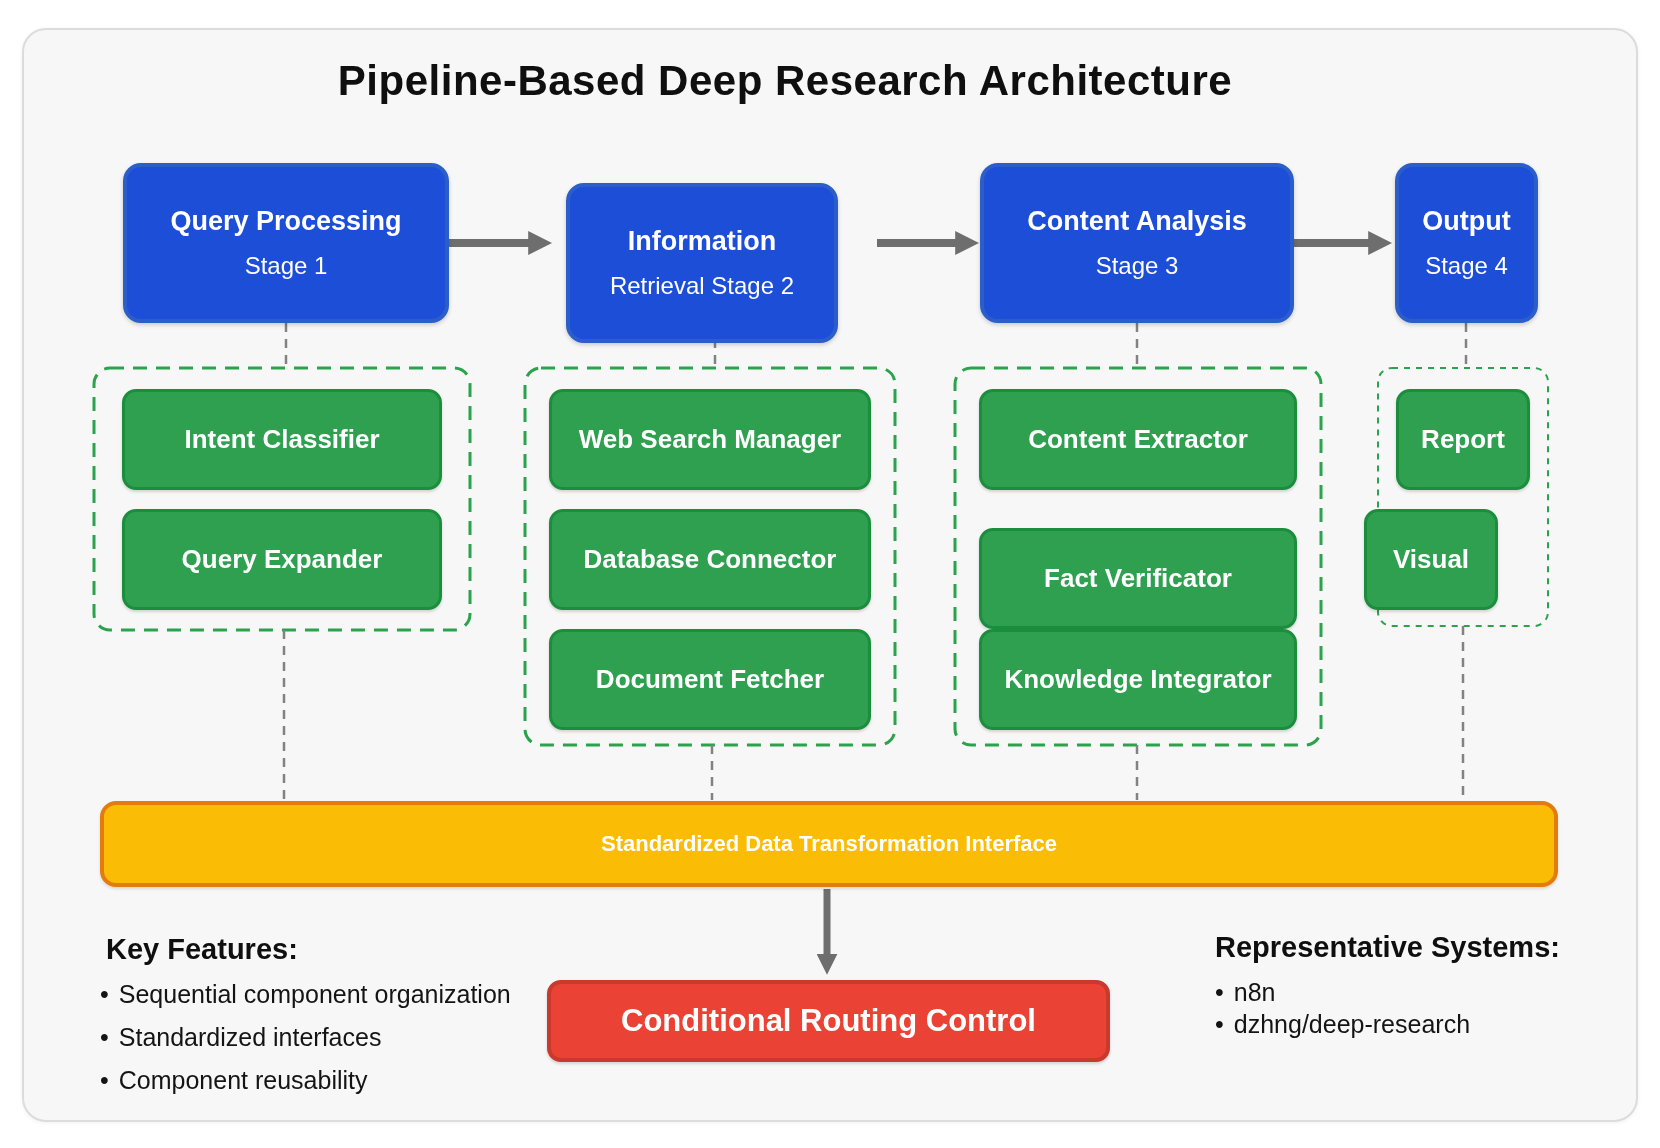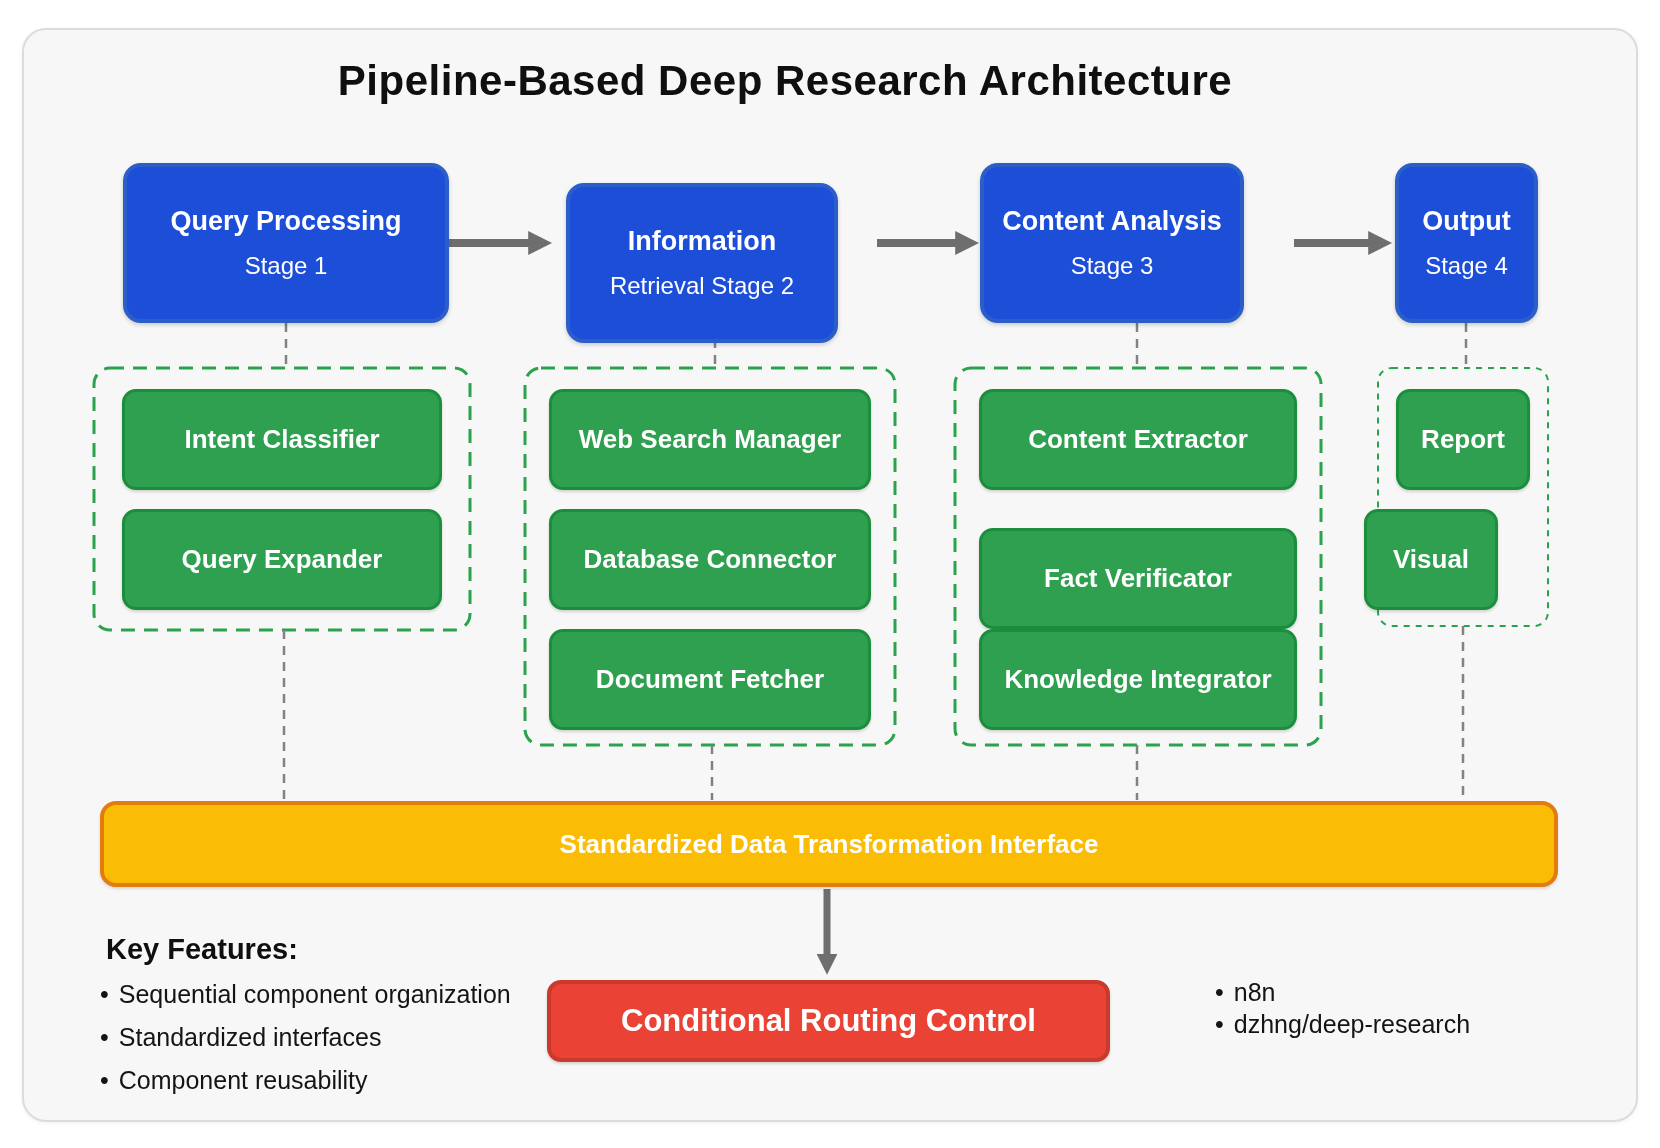--- a/index.html
+++ b/index.html
@@ -68,21 +68,21 @@
   .interface-bar {
     position: absolute;
     left: 100px; top: 801px;
     width: 1458px; height: 86px;
     background: #fbbc05;
     border: 4px solid #e27c0e;
     border-radius: 16px;
     box-sizing: border-box;
     display: flex; align-items: center; justify-content: center;
     color: #ffffff;
-    font-size: 26px; font-weight: bold;
+    font-size: 22px; font-weight: bold;
     z-index: 2;
     box-shadow: 0 2px 3px rgba(0,0,0,0.12);
   }
   .routing-box {
     position: absolute;
     left: 547px; top: 980px;
     width: 563px; height: 82px;
     background: #ea4335;
     border: 4px solid #c9392c;
     border-radius: 14px;
@@ -151,21 +151,21 @@
   </svg>
 
   <div class="stage" style="left:123px; width:326px;">
     <div class="stage-name">Query Processing</div>
     <div class="stage-sub">Stage 1</div>
   </div>
   <div class="stage" style="left:566px; width:272px;margin-top:20px;">
     <div class="stage-name">Information</div>
     <div class="stage-sub">Retrieval Stage 2</div>
   </div>
-  <div class="stage" style="left:980px; width:264px;">
+  <div class="stage" style="left:980px; width:314px;">
     <div class="stage-name">Content Analysis</div>
     <div class="stage-sub">Stage 3</div>
   </div>
   <div class="stage" style="left:1395px; width:143px;">
     <div class="stage-name">Output</div>
     <div class="stage-sub">Stage 4</div>
   </div>
 
   <div class="component" style="left:122px; top:389px; width:320px;">Intent Classifier</div>
   <div class="component" style="left:122px; top:509px; width:320px;">Query Expander</div>
@@ -196,20 +196,21 @@
   </div>
   <div class="bullet-line" style="left:100px; top:1023px;">
     <span>•</span>
     <span>Standardized interfaces</span>
   </div>
   <div class="bullet-line" style="left:100px; top:1066px;">
     <span>•</span>
     <span>Component reusability</span>
   </div>
 
+  <div class="side-heading" style="left:1215px; top:931px;">Representative Systems:</div>
   <div class="bullet-line" style="left:1215px; top:978px;">
     <span>•</span>
     <span>n8n</span>
   </div>
   <div class="bullet-line" style="left:1215px; top:1010px;">
     <span>•</span>
     <span>dzhng/deep-research</span>
   </div>
 
 </div>

